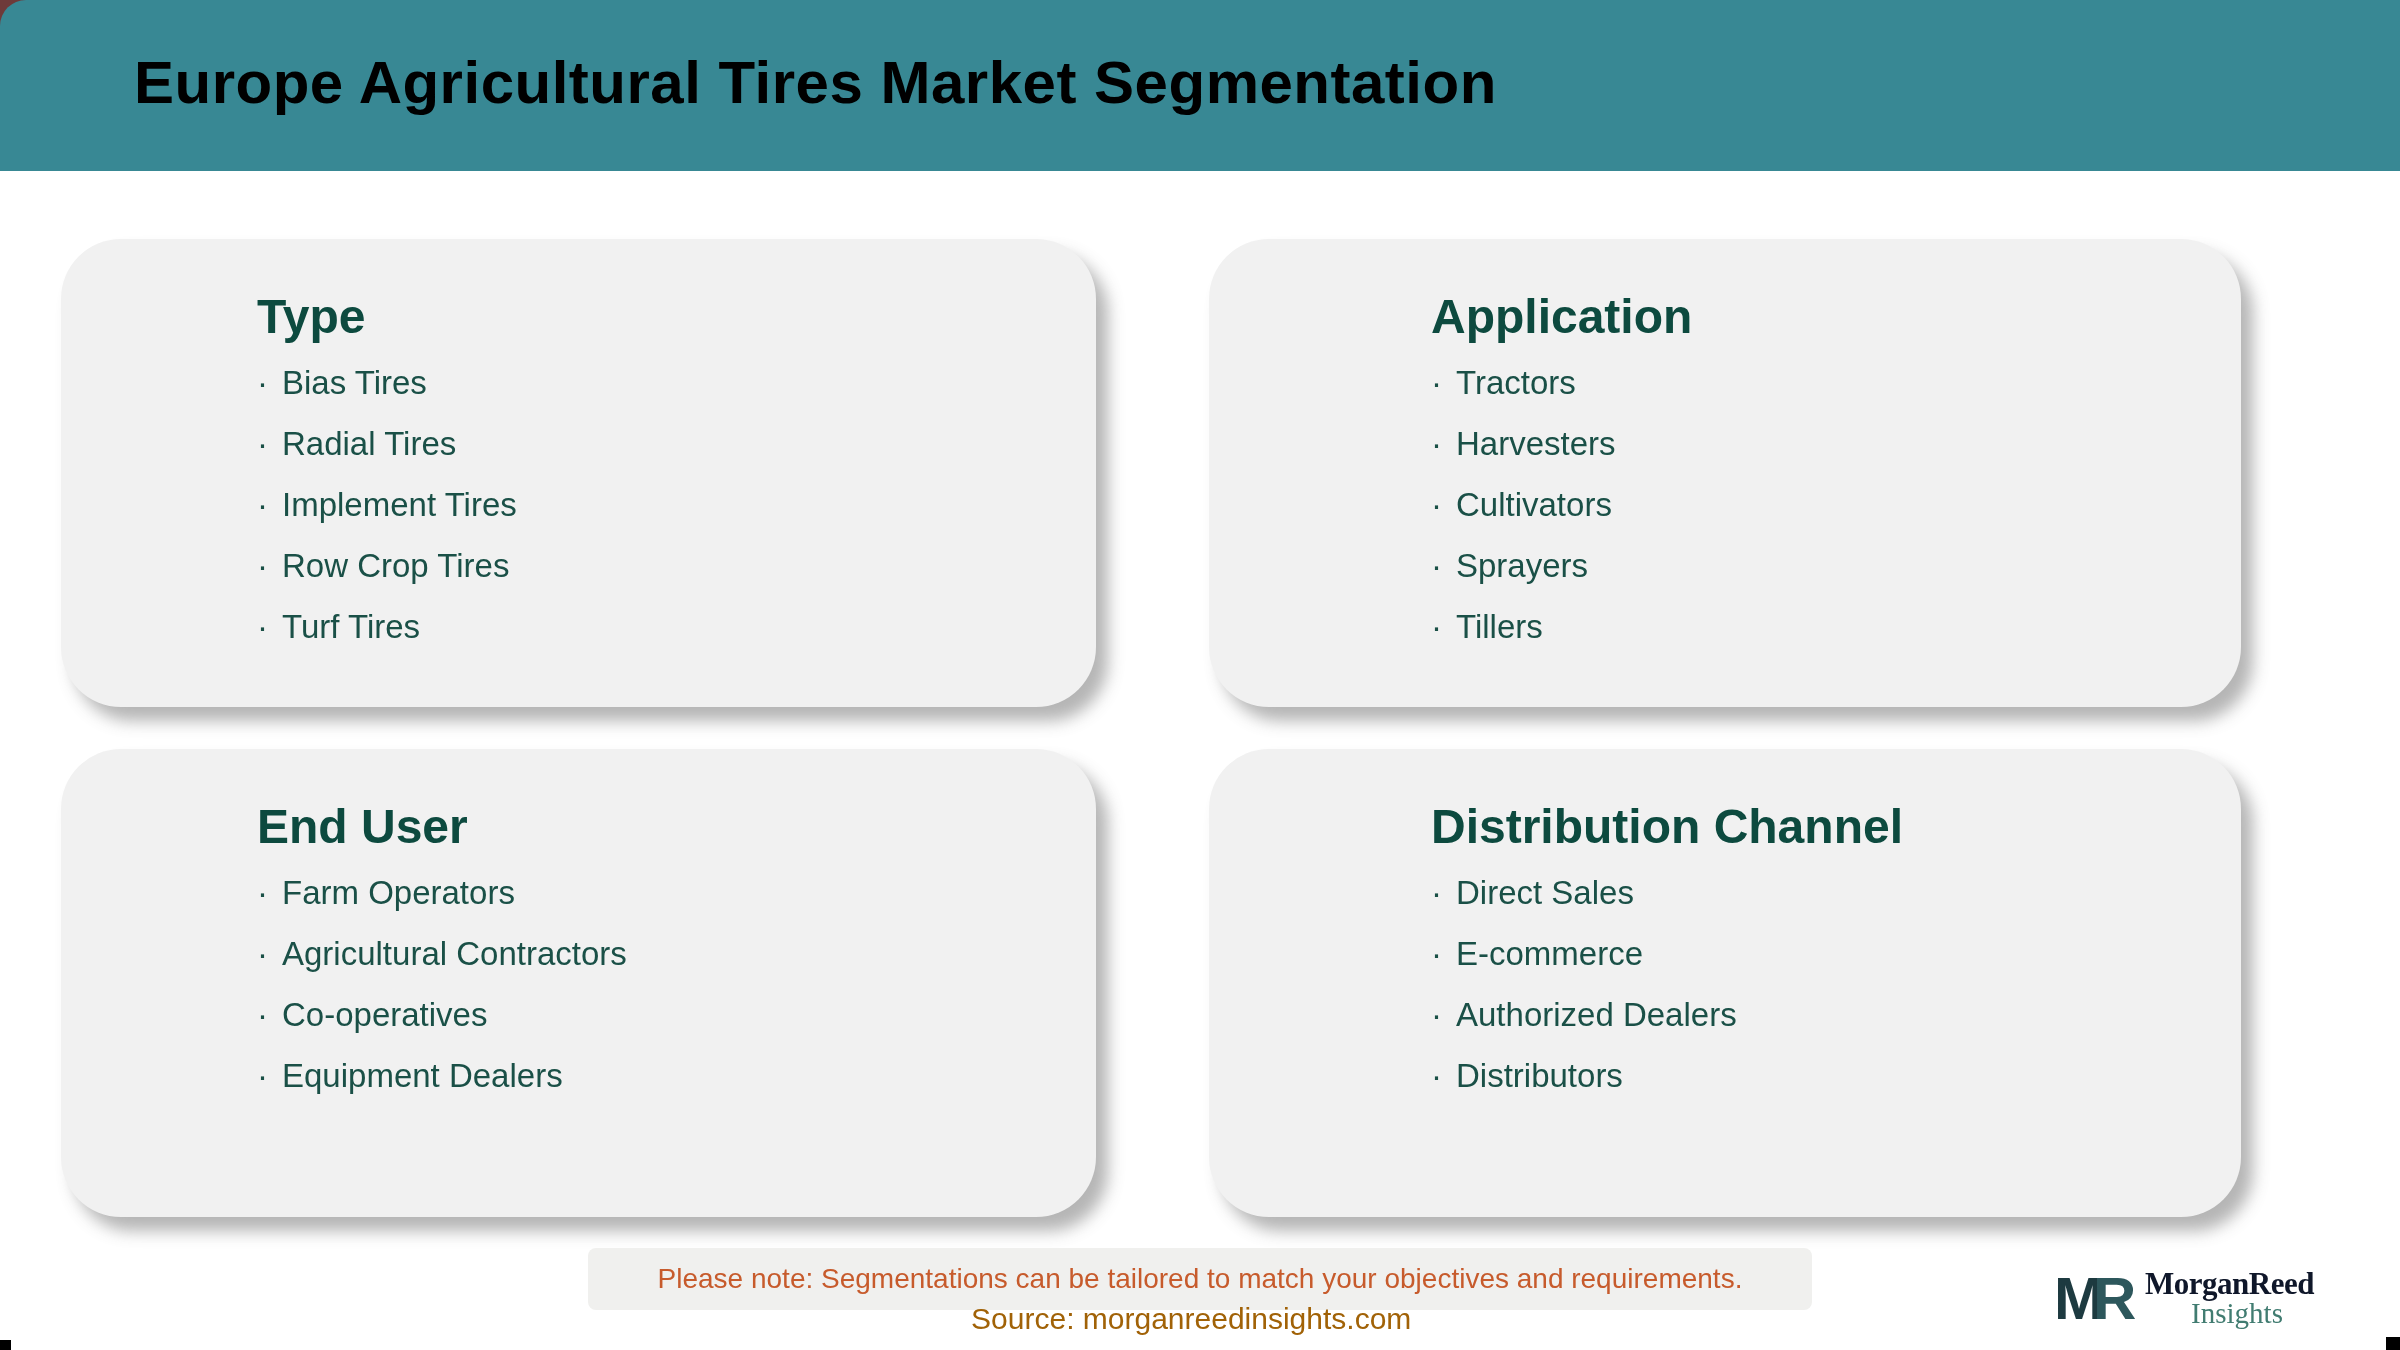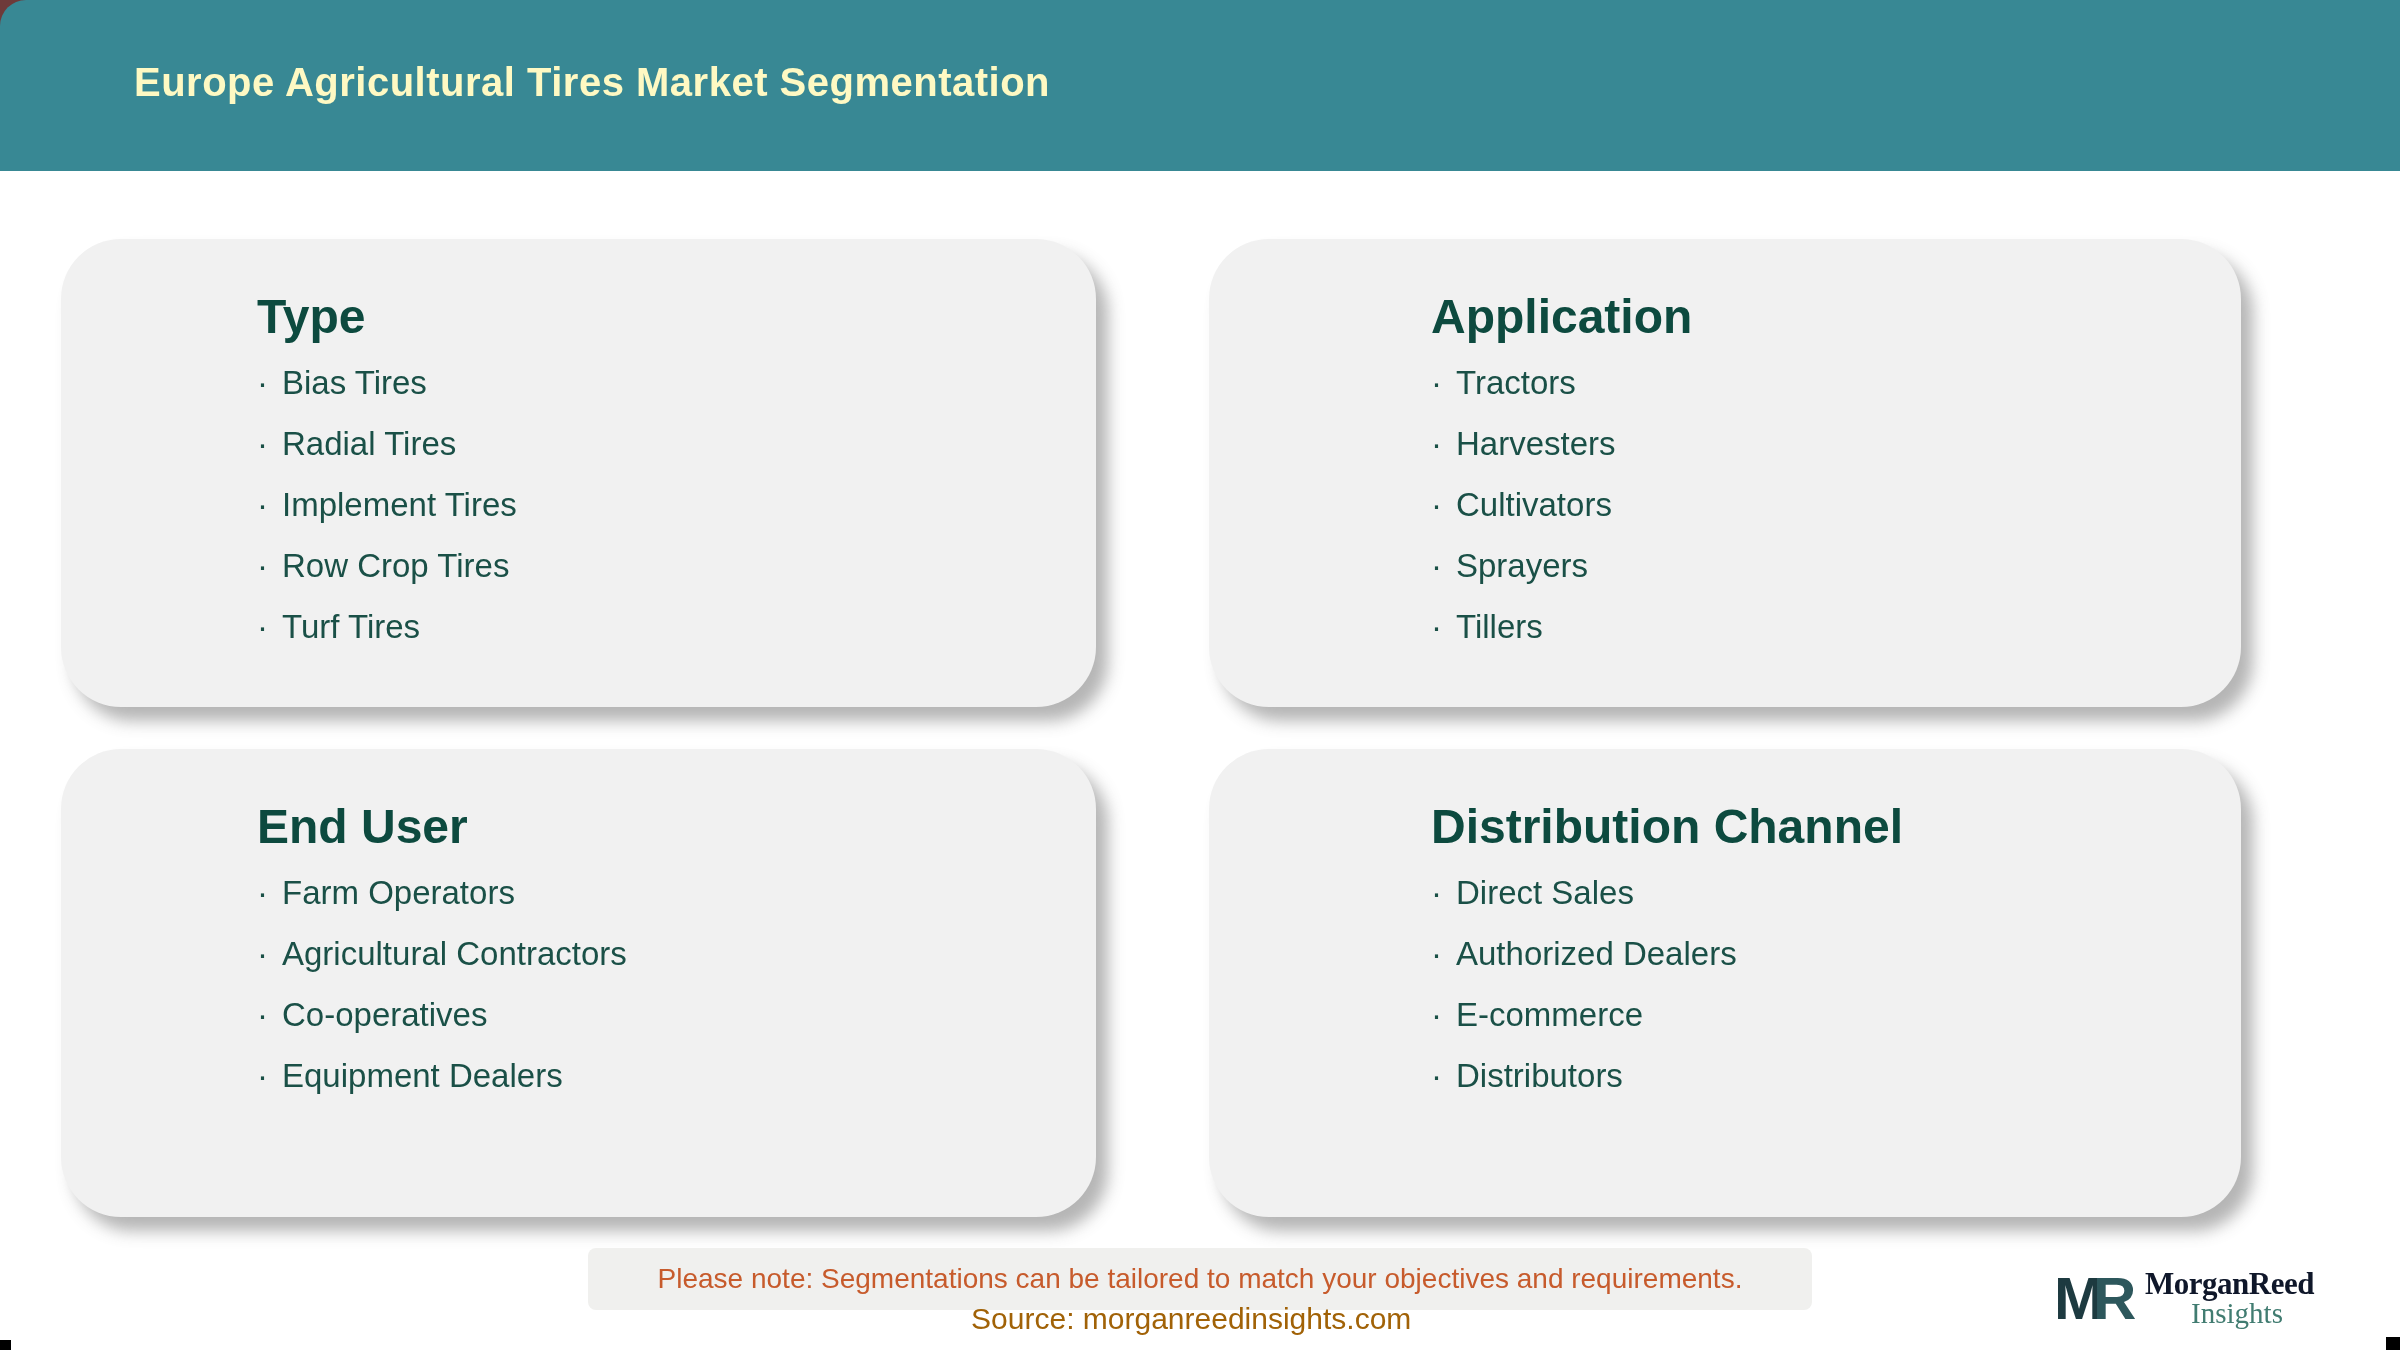--- a/index.html
+++ b/index.html
@@ -22,23 +22,23 @@
     position: absolute;
     top: 0; left: 0;
     width: 2400px; height: 171px;
     background: #388894;
     border-top-left-radius: 26px;
     display: flex;
     align-items: center;
   }
   .header h1 {
     margin: 0 0 6px 134px;
-    font-size: 40px;
+    font-size: 60px;
     font-weight: 700;
-    color: #fef9c3;
+    color: #000000;
     letter-spacing: 0.5px;
   }
   .cards {
     position: absolute;
     top: 239px; left: 61px;
     display: grid;
     grid-template-columns: 1035px 1032px;
     grid-template-rows: 468px 468px;
     column-gap: 113px;
     row-gap: 42px;
@@ -161,22 +161,22 @@
         <div class="item"><span class="bullet">·</span><span>Agricultural Contractors</span></div>
         <div class="item"><span class="bullet">·</span><span>Co-operatives</span></div>
         <div class="item"><span class="bullet">·</span><span>Equipment Dealers</span></div>
       </div>
     </section>
 
     <section class="card">
       <h2>Distribution Channel</h2>
       <div class="list">
         <div class="item"><span class="bullet">·</span><span>Direct Sales</span></div>
+        <div class="item"><span class="bullet">·</span><span>E-commerce</span></div>
         <div class="item"><span class="bullet">·</span><span>Authorized Dealers</span></div>
-        <div class="item"><span class="bullet">·</span><span>E-commerce</span></div>
         <div class="item"><span class="bullet">·</span><span>Distributors</span></div>
       </div>
     </section>
 
   </main>
 
   <div class="note-banner">
     <span>Please note: Segmentations can be tailored to match your objectives and requirements.</span>
   </div>
 

